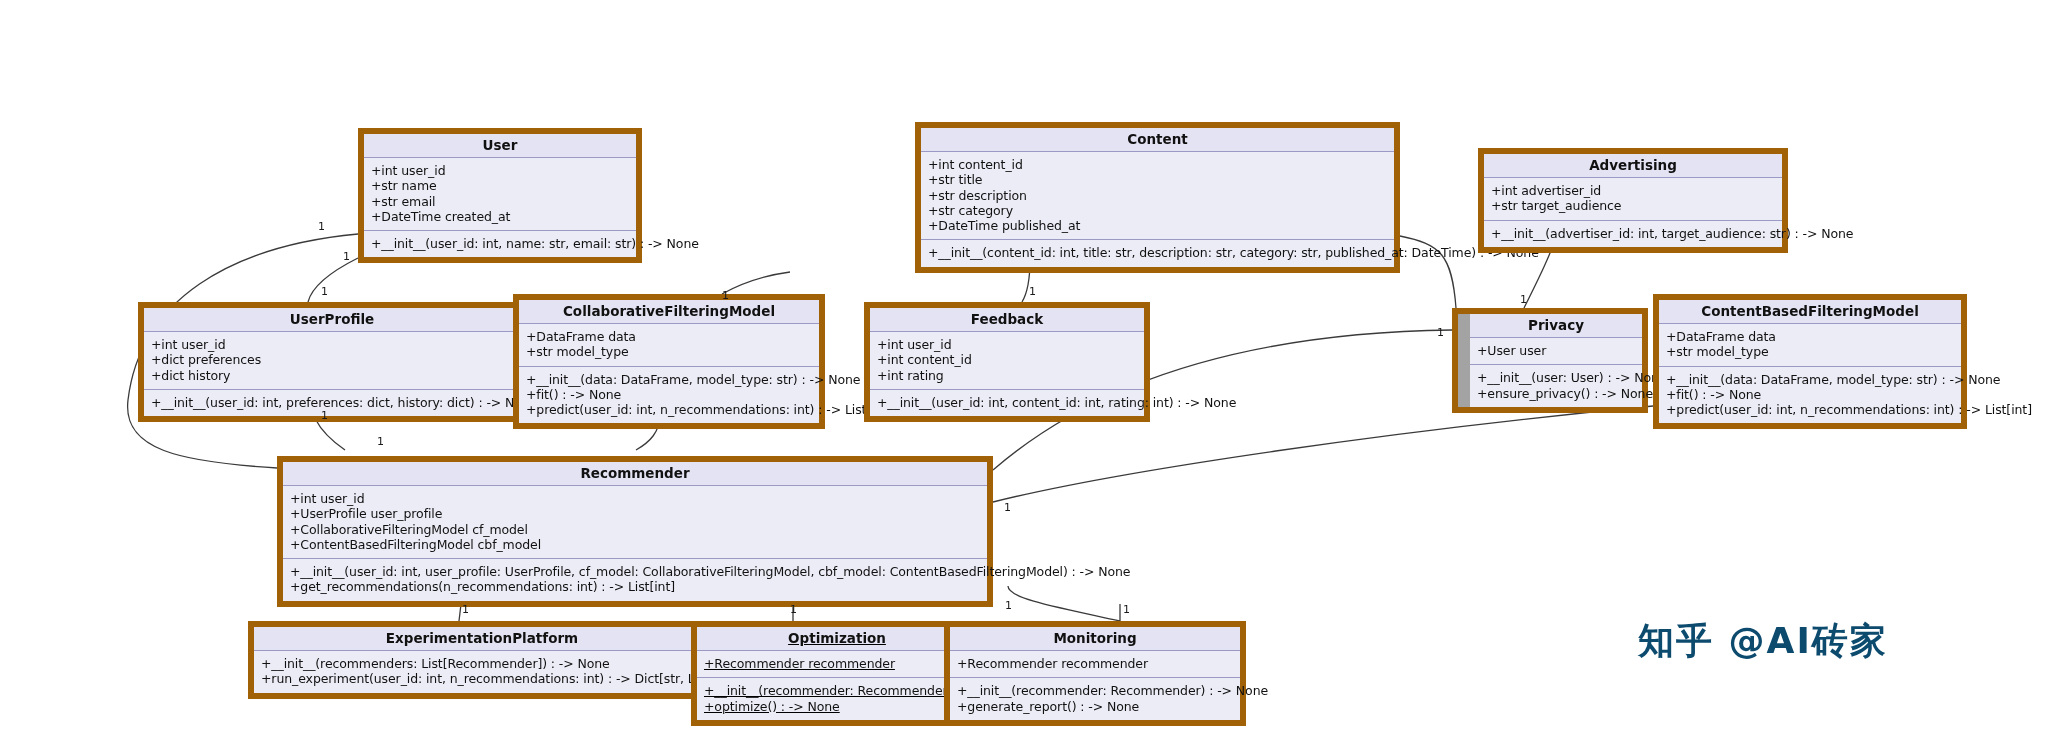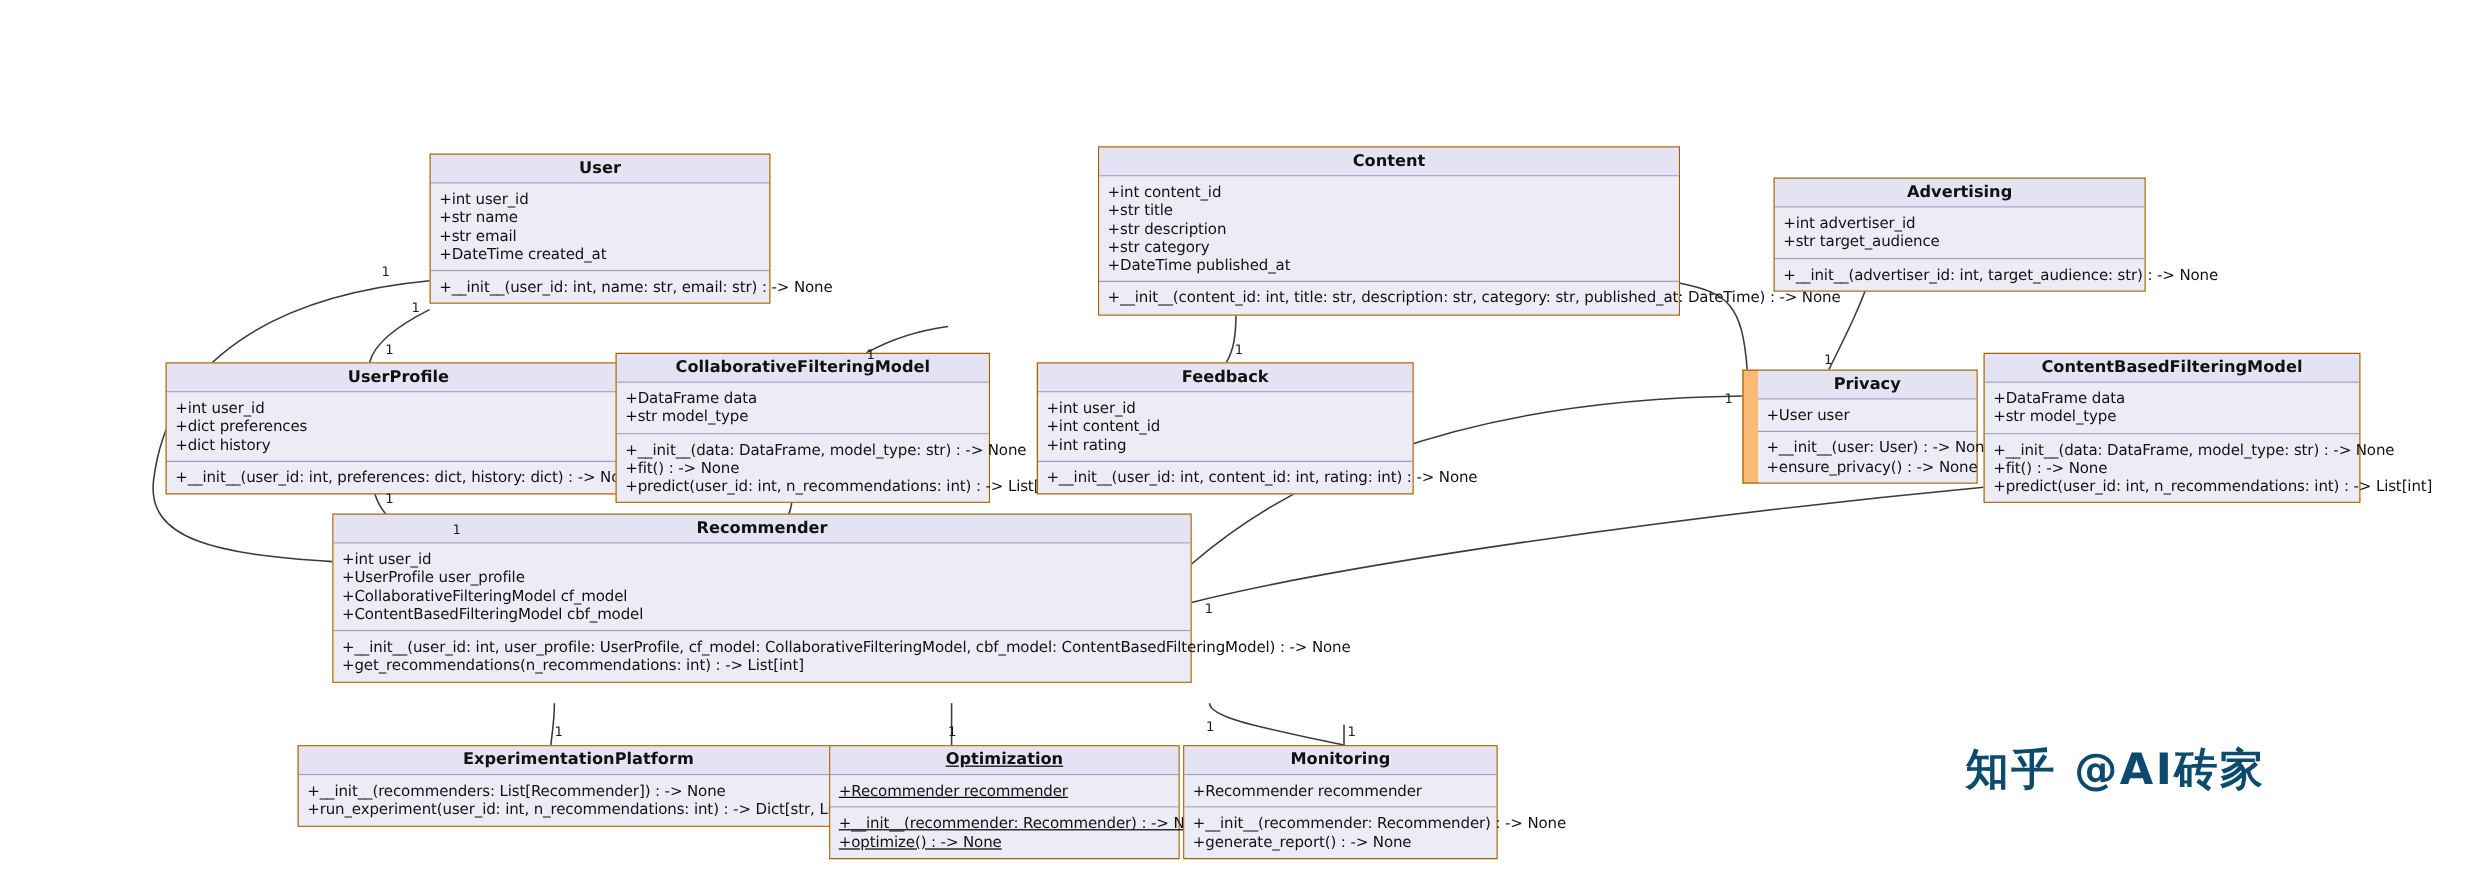--- a/index.html
+++ b/index.html
@@ -22,22 +22,22 @@
     position: absolute;
     left: 0;
     top: 0;
     width: 2058px;
     height: 738px;
     pointer-events: none;
   }
   .uml-class {
     position: absolute;
     box-sizing: border-box;
-    border: 1px solid #a16207;
-    background: #fdba74;
+    border: 6px solid #a16207;
+    background: #a3a3a3;
     box-shadow: 0 0 0 0 rgba(0,0,0,0);
   }
   .uml-title {
     box-sizing: border-box;
     text-align: center;
     font-weight: bold;
     font-size: 13.5px;
     color: #111111;
     background: #e3e3f4;
     border-bottom: 1px solid #9a9ac4;
@@ -167,21 +167,21 @@
         <div class="uml-section uml-attrs">
           <div class="uml-row">+DataFrame data</div>
           <div class="uml-row">+str model_type</div>
         </div>
         <div class="uml-section uml-methods">
           <div class="uml-row">+__init__(data: DataFrame, model_type: str) : -&gt; None</div>
           <div class="uml-row">+fit() : -&gt; None</div>
           <div class="uml-row">+predict(user_id: int, n_recommendations: int) : -&gt; List[int]</div>
         </div>
       </div>
-      <div class="uml-class" style="left: 864px; top: 302px; width: 314px;">
+      <div class="uml-class" style="left: 864px; top: 302px; width: 286px;">
         <div class="uml-title">Feedback</div>
         <div class="uml-section uml-attrs">
           <div class="uml-row">+int user_id</div>
           <div class="uml-row">+int content_id</div>
           <div class="uml-row">+int rating</div>
         </div>
         <div class="uml-section uml-methods">
           <div class="uml-row">+__init__(user_id: int, content_id: int, rating: int) : -&gt; None</div>
         </div>
       </div>
@@ -200,21 +200,21 @@
         <div class="uml-section uml-attrs">
           <div class="uml-row">+DataFrame data</div>
           <div class="uml-row">+str model_type</div>
         </div>
         <div class="uml-section uml-methods">
           <div class="uml-row">+__init__(data: DataFrame, model_type: str) : -&gt; None</div>
           <div class="uml-row">+fit() : -&gt; None</div>
           <div class="uml-row">+predict(user_id: int, n_recommendations: int) : -&gt; List[int]</div>
         </div>
       </div>
-      <div class="uml-class" style="left: 277px; top: 428px; width: 716px;">
+      <div class="uml-class" style="left: 277px; top: 456px; width: 716px;">
         <div class="uml-title">Recommender</div>
         <div class="uml-section uml-attrs">
           <div class="uml-row">+int user_id</div>
           <div class="uml-row">+UserProfile user_profile</div>
           <div class="uml-row">+CollaborativeFilteringModel cf_model</div>
           <div class="uml-row">+ContentBasedFilteringModel cbf_model</div>
         </div>
         <div class="uml-section uml-methods">
           <div class="uml-row">+__init__(user_id: int, user_profile: UserProfile, cf_model: CollaborativeFilteringModel, cbf_model: ContentBasedFilteringModel) : -&gt; None</div>
           <div class="uml-row">+get_recommendations(n_recommendations: int) : -&gt; List[int]</div>
@@ -230,21 +230,21 @@
       <div class="uml-class" style="left: 691px; top: 621px; width: 292px; text-decoration: underline;">
         <div class="uml-title">Optimization</div>
         <div class="uml-section uml-attrs">
           <div class="uml-row">+Recommender recommender</div>
         </div>
         <div class="uml-section uml-methods">
           <div class="uml-row">+__init__(recommender: Recommender) : -&gt; None</div>
           <div class="uml-row">+optimize() : -&gt; None</div>
         </div>
       </div>
-      <div class="uml-class" style="left: 986px; top: 621px; width: 262px;">
+      <div class="uml-class" style="left: 944px; top: 621px; width: 302px;">
         <div class="uml-title">Monitoring</div>
         <div class="uml-section uml-attrs">
           <div class="uml-row">+Recommender recommender</div>
         </div>
         <div class="uml-section uml-methods">
           <div class="uml-row">+__init__(recommender: Recommender) : -&gt; None</div>
           <div class="uml-row">+generate_report() : -&gt; None</div>
         </div>
       </div>
     </div>

